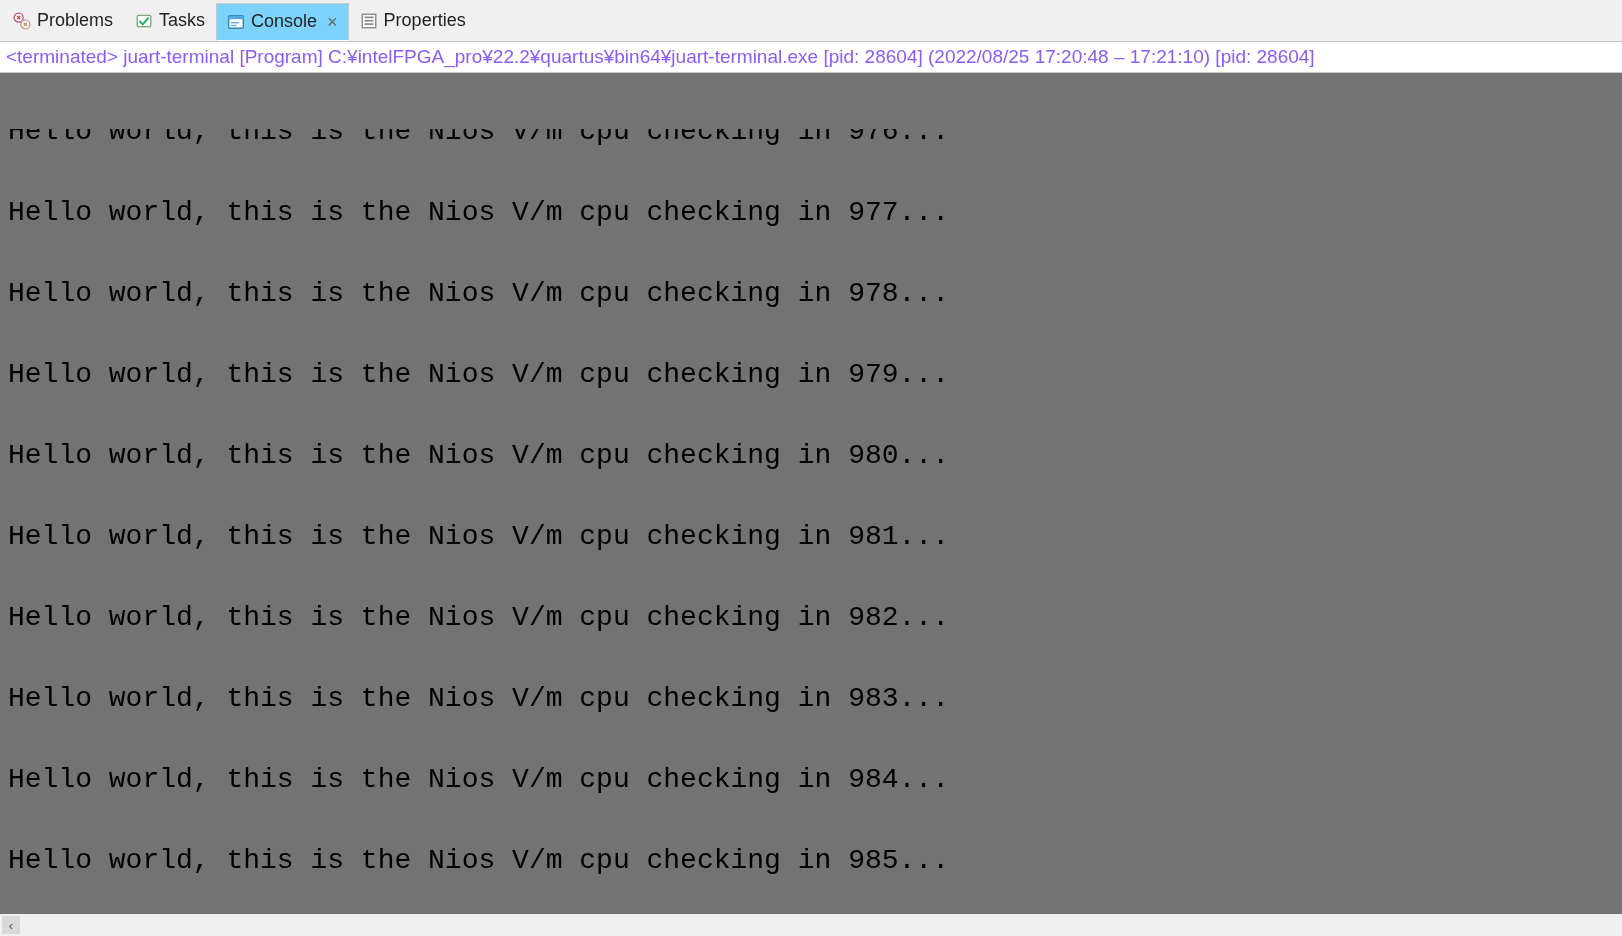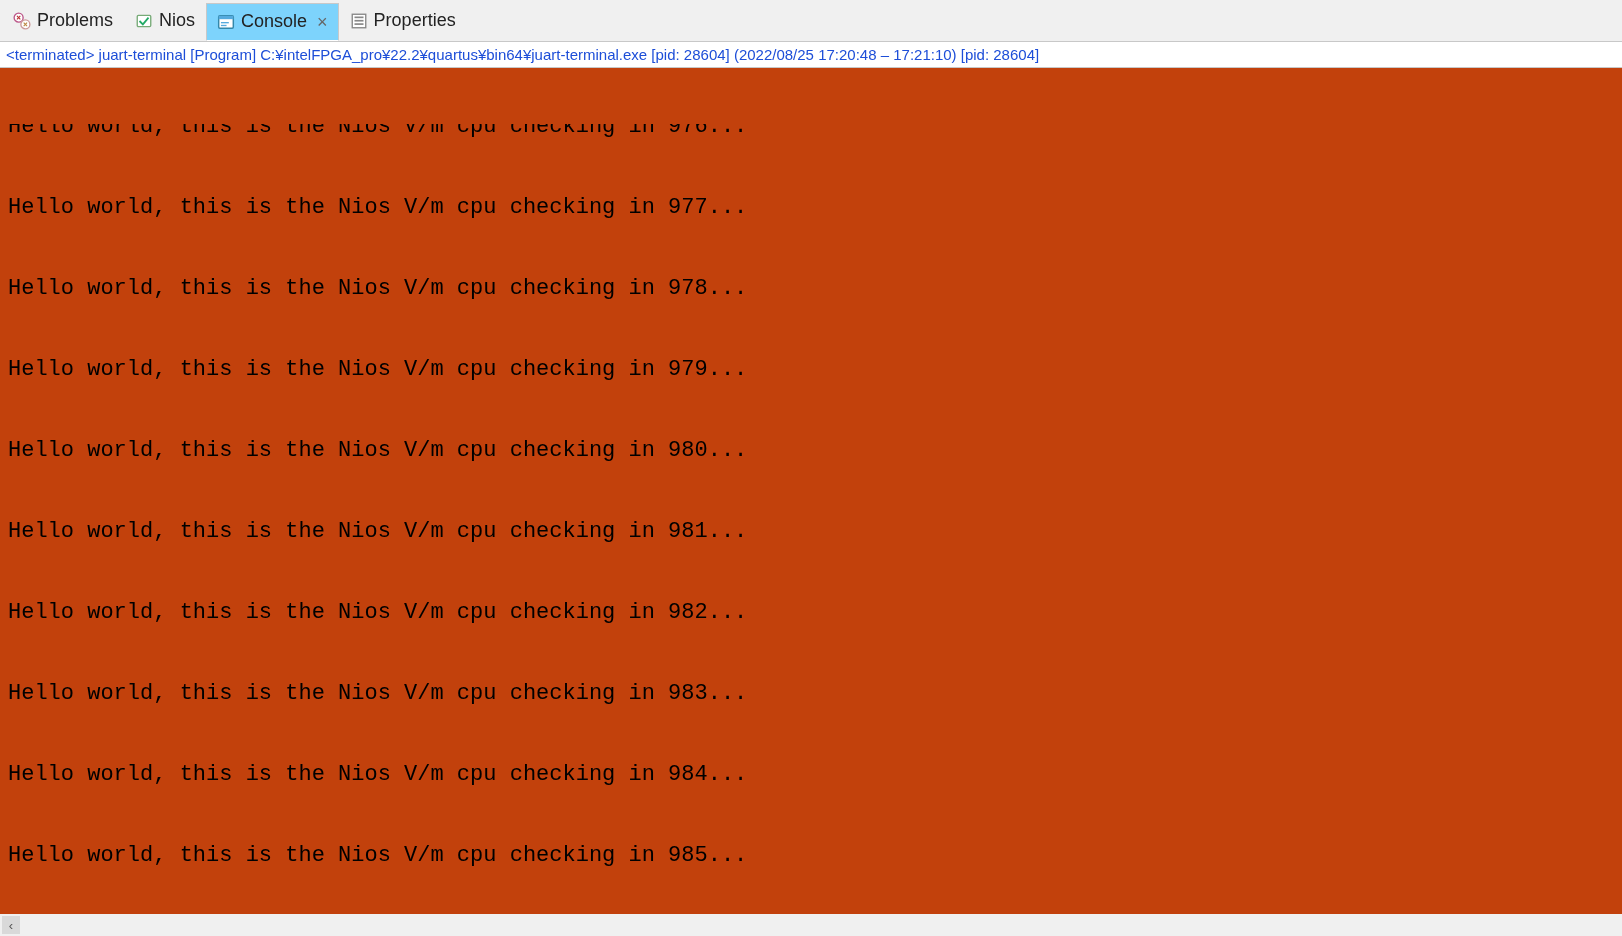--- a/index.html
+++ b/index.html
@@ -43,33 +43,33 @@
       font-size: 18px;
       color: #666;
       margin-left: 4px;
       line-height: 1;
     }
     .tab-label { color: #222; }
     .status-bar {
       background: #ffffff;
       padding: 4px 6px;
       border-bottom: 1px solid #c8c8c8;
-      color: #1d4ed8;
-      font-size: 15px;
+      color: #8b5cf6;
+      font-size: 19px;
       white-space: nowrap;
       overflow: hidden;
       text-overflow: ellipsis;
     }
     .console-output {
       flex: 1;
-      background: #c2410c;
+      background: #737373;
       padding: 2px 8px;
       overflow: hidden;
       font-family: "Consolas", "Courier New", monospace;
-      font-size: 22px;
+      font-size: 28px;
       line-height: 27px;
       color: #000;
       white-space: pre;
     }
     .hscroll-track {
       height: 22px;
       background: #f0f0f0;
       display: flex;
       align-items: center;
       padding: 0 2px;
@@ -109,21 +109,21 @@
     </span>
     <span class="tab-label">Problems</span>
   </div>
   <div class="tab">
     <span class="icon">
       <svg viewBox="0 0 16 16">
           <rect x="2" y="3" width="12" height="10" rx="1" fill="#fff" stroke="#7a7" stroke-width="1.2"></rect>
           <path d="M4 8 L7 11 L12 5" stroke="#2a6" stroke-width="1.6" fill="none"></path>
         </svg>
     </span>
-    <span class="tab-label">Nios</span>
+    <span class="tab-label">Tasks</span>
   </div>
   <div class="tab active">
     <span class="icon">
       <svg viewBox="0 0 16 16">
           <rect x="1.5" y="2.5" width="13" height="11" rx="1" fill="#fff" stroke="#38a" stroke-width="1.3"></rect>
           <rect x="1.5" y="2.5" width="13" height="3" fill="#5ad"></rect>
           <rect x="3.5" y="8" width="7" height="1.2" fill="#5ad"></rect>
           <rect x="3.5" y="10.5" width="5" height="1.2" fill="#5ad"></rect>
         </svg>
     </span>

